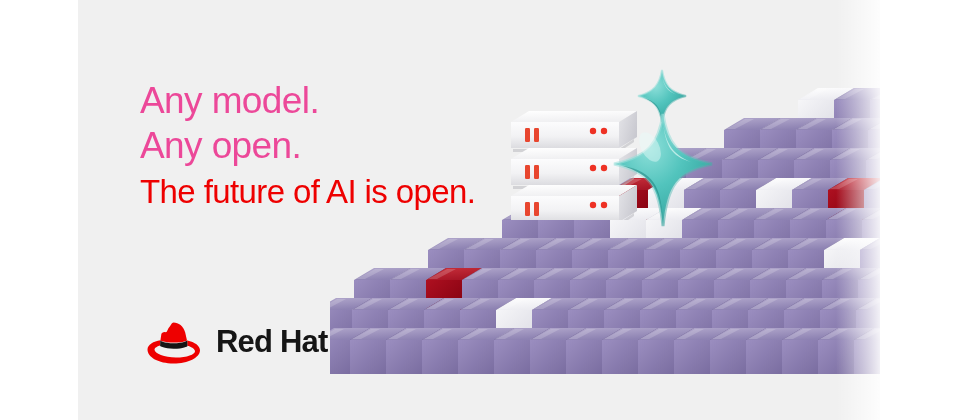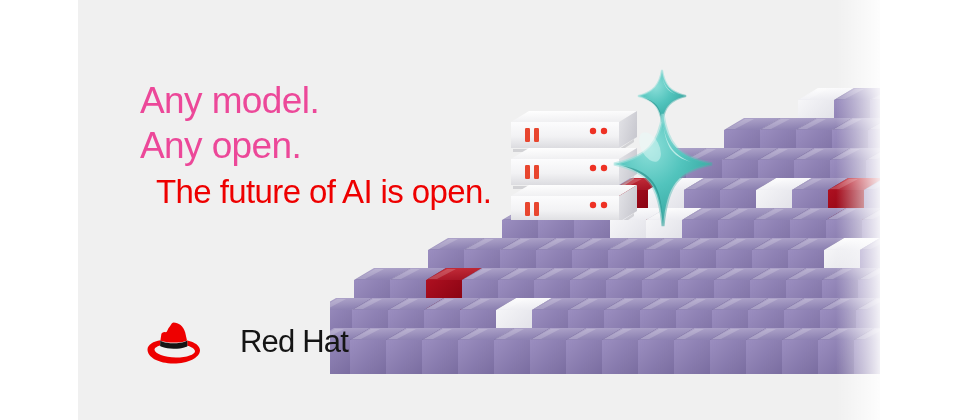--- a/index.html
+++ b/index.html
@@ -29,29 +29,29 @@
     z-index:40;
   }
   .headline .line {
     font-size:37px;
     line-height:45px;
     font-weight:400;
     letter-spacing:-0.6px;
     color:#ec4899;
     white-space:nowrap;
   }
-  .headline .line.accent { color:#ee0000; font-size:33px; line-height:43px; padding-top:2px;margin-left:16px;}
+  .headline .line.accent { color:#ee0000; font-size:33px; line-height:43px; padding-top:2px;}
 
   
   .logo {
     position:absolute; left:140px; top:316px;
     display:flex; align-items:center; gap:10px; z-index:40;
   }
   .logo-hat { width:66px; height:52px; display:block; }
-  .logo-word { font-size:31px; font-weight:400; color:#151515; letter-spacing:-0.8px;margin-left:24px; }
+  .logo-word { font-size:31px; font-weight:700; color:#151515; letter-spacing:-0.8px; }
 
   
   .art { position:absolute; left:0; top:0; width:960px; height:420px; z-index:20; }
   .art svg { display:block; }
 
   .servers { position:absolute; left:505px; top:105px; z-index:34; }
   .sparkles { position:absolute; left:588px; top:62px; z-index:36; }
   .cubes    { position:absolute; left:330px; top:88px; z-index:30; }
   .mask-right {
     position:absolute; left:880px; top:0; width:80px; height:420px;

